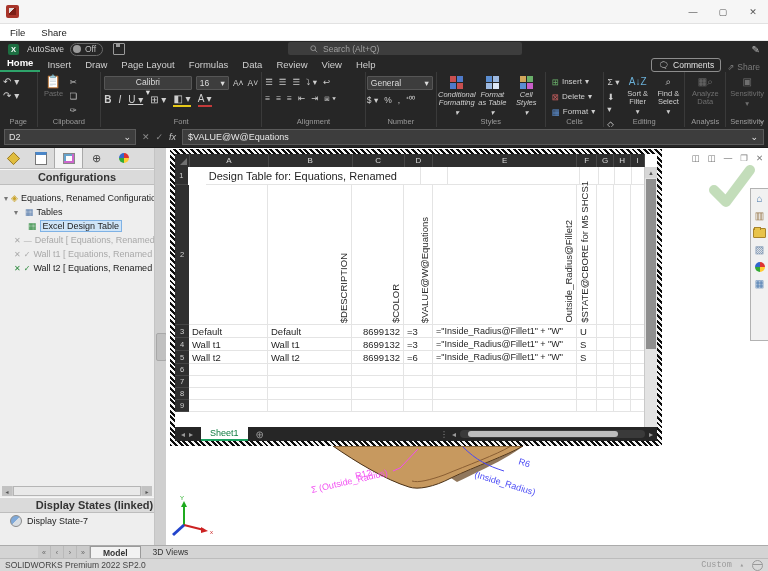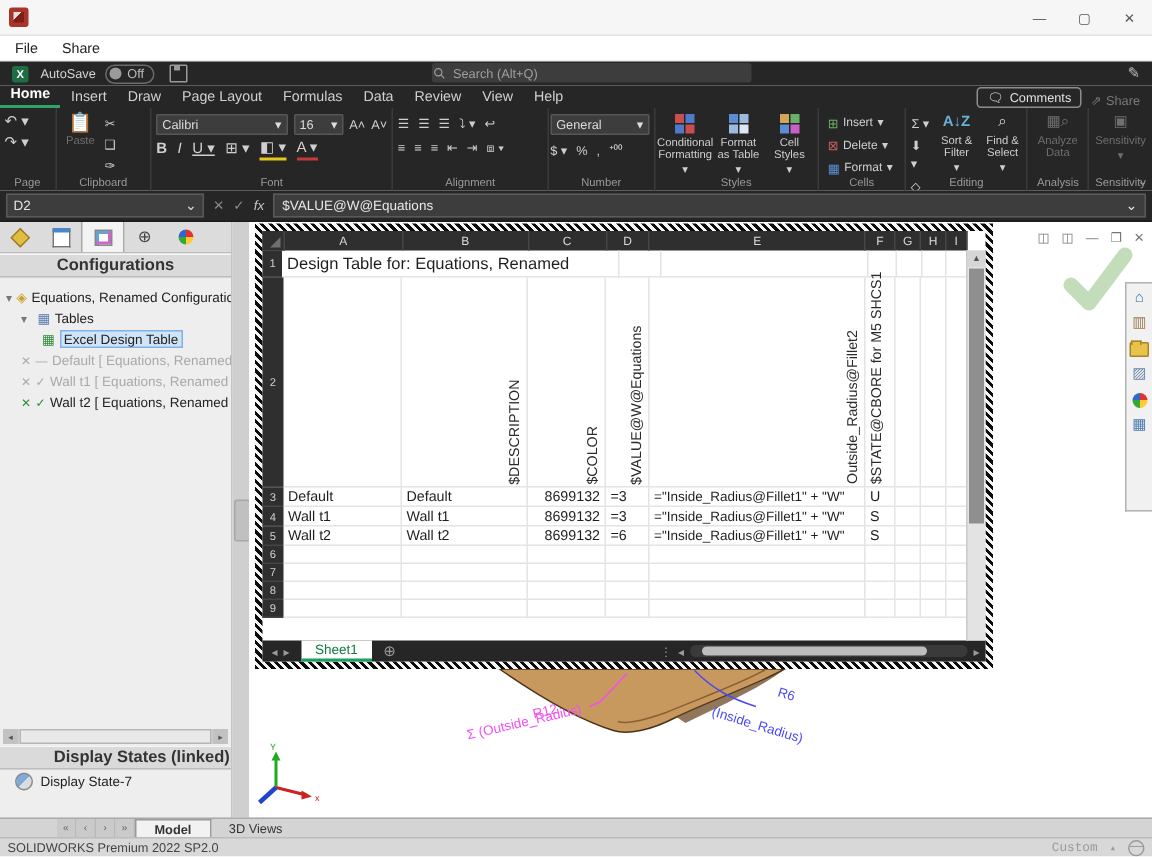--- a/index.html
+++ b/index.html
@@ -21,21 +21,21 @@
   .xl{background:#262626;color:#d6d6d6;}
   .qatrow{top:41px;left:0;width:768px;height:16px;display:flex;align-items:center;font-size:8.5px;}
   .xl-logo{width:11px;height:11px;background:#1d6f42;border-radius:2px;color:#fff;font-size:7.5px;font-weight:bold;
            display:flex;align-items:center;justify-content:center;margin:0 8px 0 8px;}
   .toggle{display:flex;align-items:center;gap:4px;border:1px solid #6a6a6a;border-radius:8px;
           padding:0 6px 0 2px;height:11px;margin-left:6px;color:#bdbdbd;}
   .knob{width:8px;height:8px;border-radius:50%;background:#9a9a9a;}
   .savedisk{width:10px;height:10px;border:1px solid #9a9a9a;border-radius:1px;margin-left:10px;position:relative;}
   .savedisk::after{content:"";position:absolute;left:2px;top:0;width:4px;height:3px;background:#9a9a9a;}
   .searchbox{position:absolute;left:288px;top:1px;width:212px;height:13px;background:#3d3d3d;border-radius:2px;
-             display:flex;align-items:center;gap:5px;padding-left:1px;color:#9f9f9f;}
+             display:flex;align-items:center;gap:5px;padding-left:22px;color:#9f9f9f;}
   .pencil{position:absolute;right:8px;color:#bdbdbd;font-size:10px;}
   .tabrow{top:57px;left:0;width:768px;height:15px;display:flex;align-items:flex-end;font-size:9.5px;}
   .xtab{padding:0 7px 2px 7px;color:#cfcfcf;}
   .xtab.active{color:#fff;font-weight:bold;border-bottom:2px solid #2ea36a;}
   .comments-btn{margin-left:auto;border:1px solid #8d8d8d;border-radius:3px;color:#e0e0e0;font-size:8.5px;
                 padding:1px 6px;display:flex;gap:4px;align-items:center;}
   .share-btn{color:#7a7a7a;font-size:8.5px;margin:0 8px 0 6px;display:flex;gap:3px;align-items:center;}
   .ribbon{top:72px;left:0;width:768px;height:55px;display:flex;}
   .grp{height:100%;border-right:1px solid #3a3a3a;position:relative;display:flex;flex-direction:column;}
   .grp-label{position:absolute;bottom:1px;left:0;right:0;text-align:center;font-size:7.5px;color:#9a9a9a;}
@@ -104,21 +104,21 @@
          border-right:1px solid #474747;box-sizing:border-box;}
   .corner{width:14px;background:#2f2f2f;position:relative;border-right:1px solid #474747;}
   .corner::after{content:"";position:absolute;right:2px;bottom:2px;border-bottom:7px solid #707070;border-left:7px solid transparent;}
   .r{display:flex;}
   .rn{width:14px;background:#2f2f2f;color:#cfcfcf;font-size:7.5px;display:flex;align-items:center;justify-content:center;
       border-bottom:1px solid #454545;box-sizing:border-box;}
   .c{box-sizing:border-box;border-right:1px solid #e4e4e4;border-bottom:1px solid #e4e4e4;
      font-size:9.5px;color:#1f1f1f;display:flex;align-items:center;padding:0 3px;white-space:nowrap;overflow:hidden;}
   .num{justify-content:flex-end;}
   .wA{width:79px;}.wB{width:84px;}.wC{width:52px;}.wD{width:29px;}.wE{width:144px;}
-  .wF{width:20px;}.wG{width:17px;}.wH{width:17px;}.wI{width:14px;}.wABC{width:235px;}
+  .wF{width:20px;}.wG{width:17px;}.wH{width:17px;}.wI{width:14px;}.wABC{width:235px;margin-left:18px;}
   .r1{height:18px;} .r2{height:140px;position:relative;} .rd{height:13px;} .re{height:12px;}
   .rot{position:absolute;bottom:2px;writing-mode:vertical-rl;transform:rotate(180deg);font-size:9.5px;
        color:#2a2a2a;line-height:12px;white-space:nowrap;}
   .titlecell{font-size:11px;color:#1f1f1f;}
   .vscroll{position:absolute;right:0;top:13px;bottom:14px;width:12px;background:#e3e3e3;border-left:1px solid #c9c9c9;}
   .vs-arrow{height:11px;display:flex;align-items:center;justify-content:center;color:#555;font-size:6px;background:#d6d6d6;}
   .vs-thumb{position:absolute;top:12px;left:1px;right:1px;height:170px;background:#8f8f8f;}
   .sheetbar{height:14px;background:#262626;display:flex;align-items:center;margin-top:auto;font-size:8px;color:#9a9a9a;}
   .stab{background:#fff;color:#0f7b40;font-size:9px;padding:0 9px;height:100%;display:flex;align-items:center;
         border-bottom:2px solid #1aa15f;box-sizing:border-box;margin-left:8px;}
@@ -216,21 +216,21 @@
         <span class="ic sm">✂</span>
         <span class="ic sm">❏</span>
         <span class="ic sm">✑</span>
       </div>
     </div>
     <div class="grp-label">Clipboard</div>
   </div>
   <div class="grp" style="width:160px;">
     <div class="grp-body col" style="align-items:stretch;gap:3px;">
       <div class="rowi">
-        <div class="combo" style="width:82px;">
+        <div class="combo" style="width:82px;flex-direction:column;">
           <span>Calibri</span>
             <span>▾</span>
         </div>
         <div class="combo" style="width:26px;">
           <span>16</span>
             <span>▾</span>
         </div>
         <span class="ic sm">A˄</span>
         <span class="ic sm">A˅</span>
       </div>
@@ -274,21 +274,21 @@
       <div class="rowi" style="gap:6px;">
         <span class="ic sm">$ ▾</span>
         <span class="ic sm">%</span>
         <span class="ic sm">,</span>
         <span class="ic sm">⁺⁰⁰</span>
       </div>
     </div>
     <div class="grp-label">Number</div>
   </div>
   <div class="grp" style="width:108px;">
-    <div class="grp-body" style="gap:3px;">
+    <div class="grp-body" style="gap:3px;font-style:italic;">
       <div class="bigbtn">
         <span class="cfgrid">
           <i style="background:#c94f4f;"></i>
             <i style="background:#4f7ac9;"></i>
             <i style="background:#4f7ac9;"></i>
             <i style="background:#c94f4f;"></i>
         </span>
         <span>Conditional Formatting</span>
         <span>▾</span>
       </div>
@@ -336,21 +336,21 @@
     <div class="grp-label">Cells</div>
   </div>
   <div class="grp" style="width:92px;">
     <div class="grp-body" style="gap:4px;">
       <div class="col" style="gap:3px;">
         <span class="ic sm">Σ ▾</span>
         <span class="ic sm">⬇ ▾</span>
         <span class="ic sm">◇ ▾</span>
       </div>
       <div class="bigbtn" style="width:30px;">
-        <span class="ic" style="color:#6ab0d8;font-weight:bold;">A↓Z</span>
+        <span class="ic" style="color:#6ab0d8;">A↓Z</span>
         <span>Sort &amp; Filter</span>
         <span>▾</span>
       </div>
       <div class="bigbtn" style="width:28px;">
         <span class="ic">⌕</span>
         <span>Find &amp; Select</span>
         <span>▾</span>
       </div>
     </div>
     <div class="grp-label">Editing</div>

